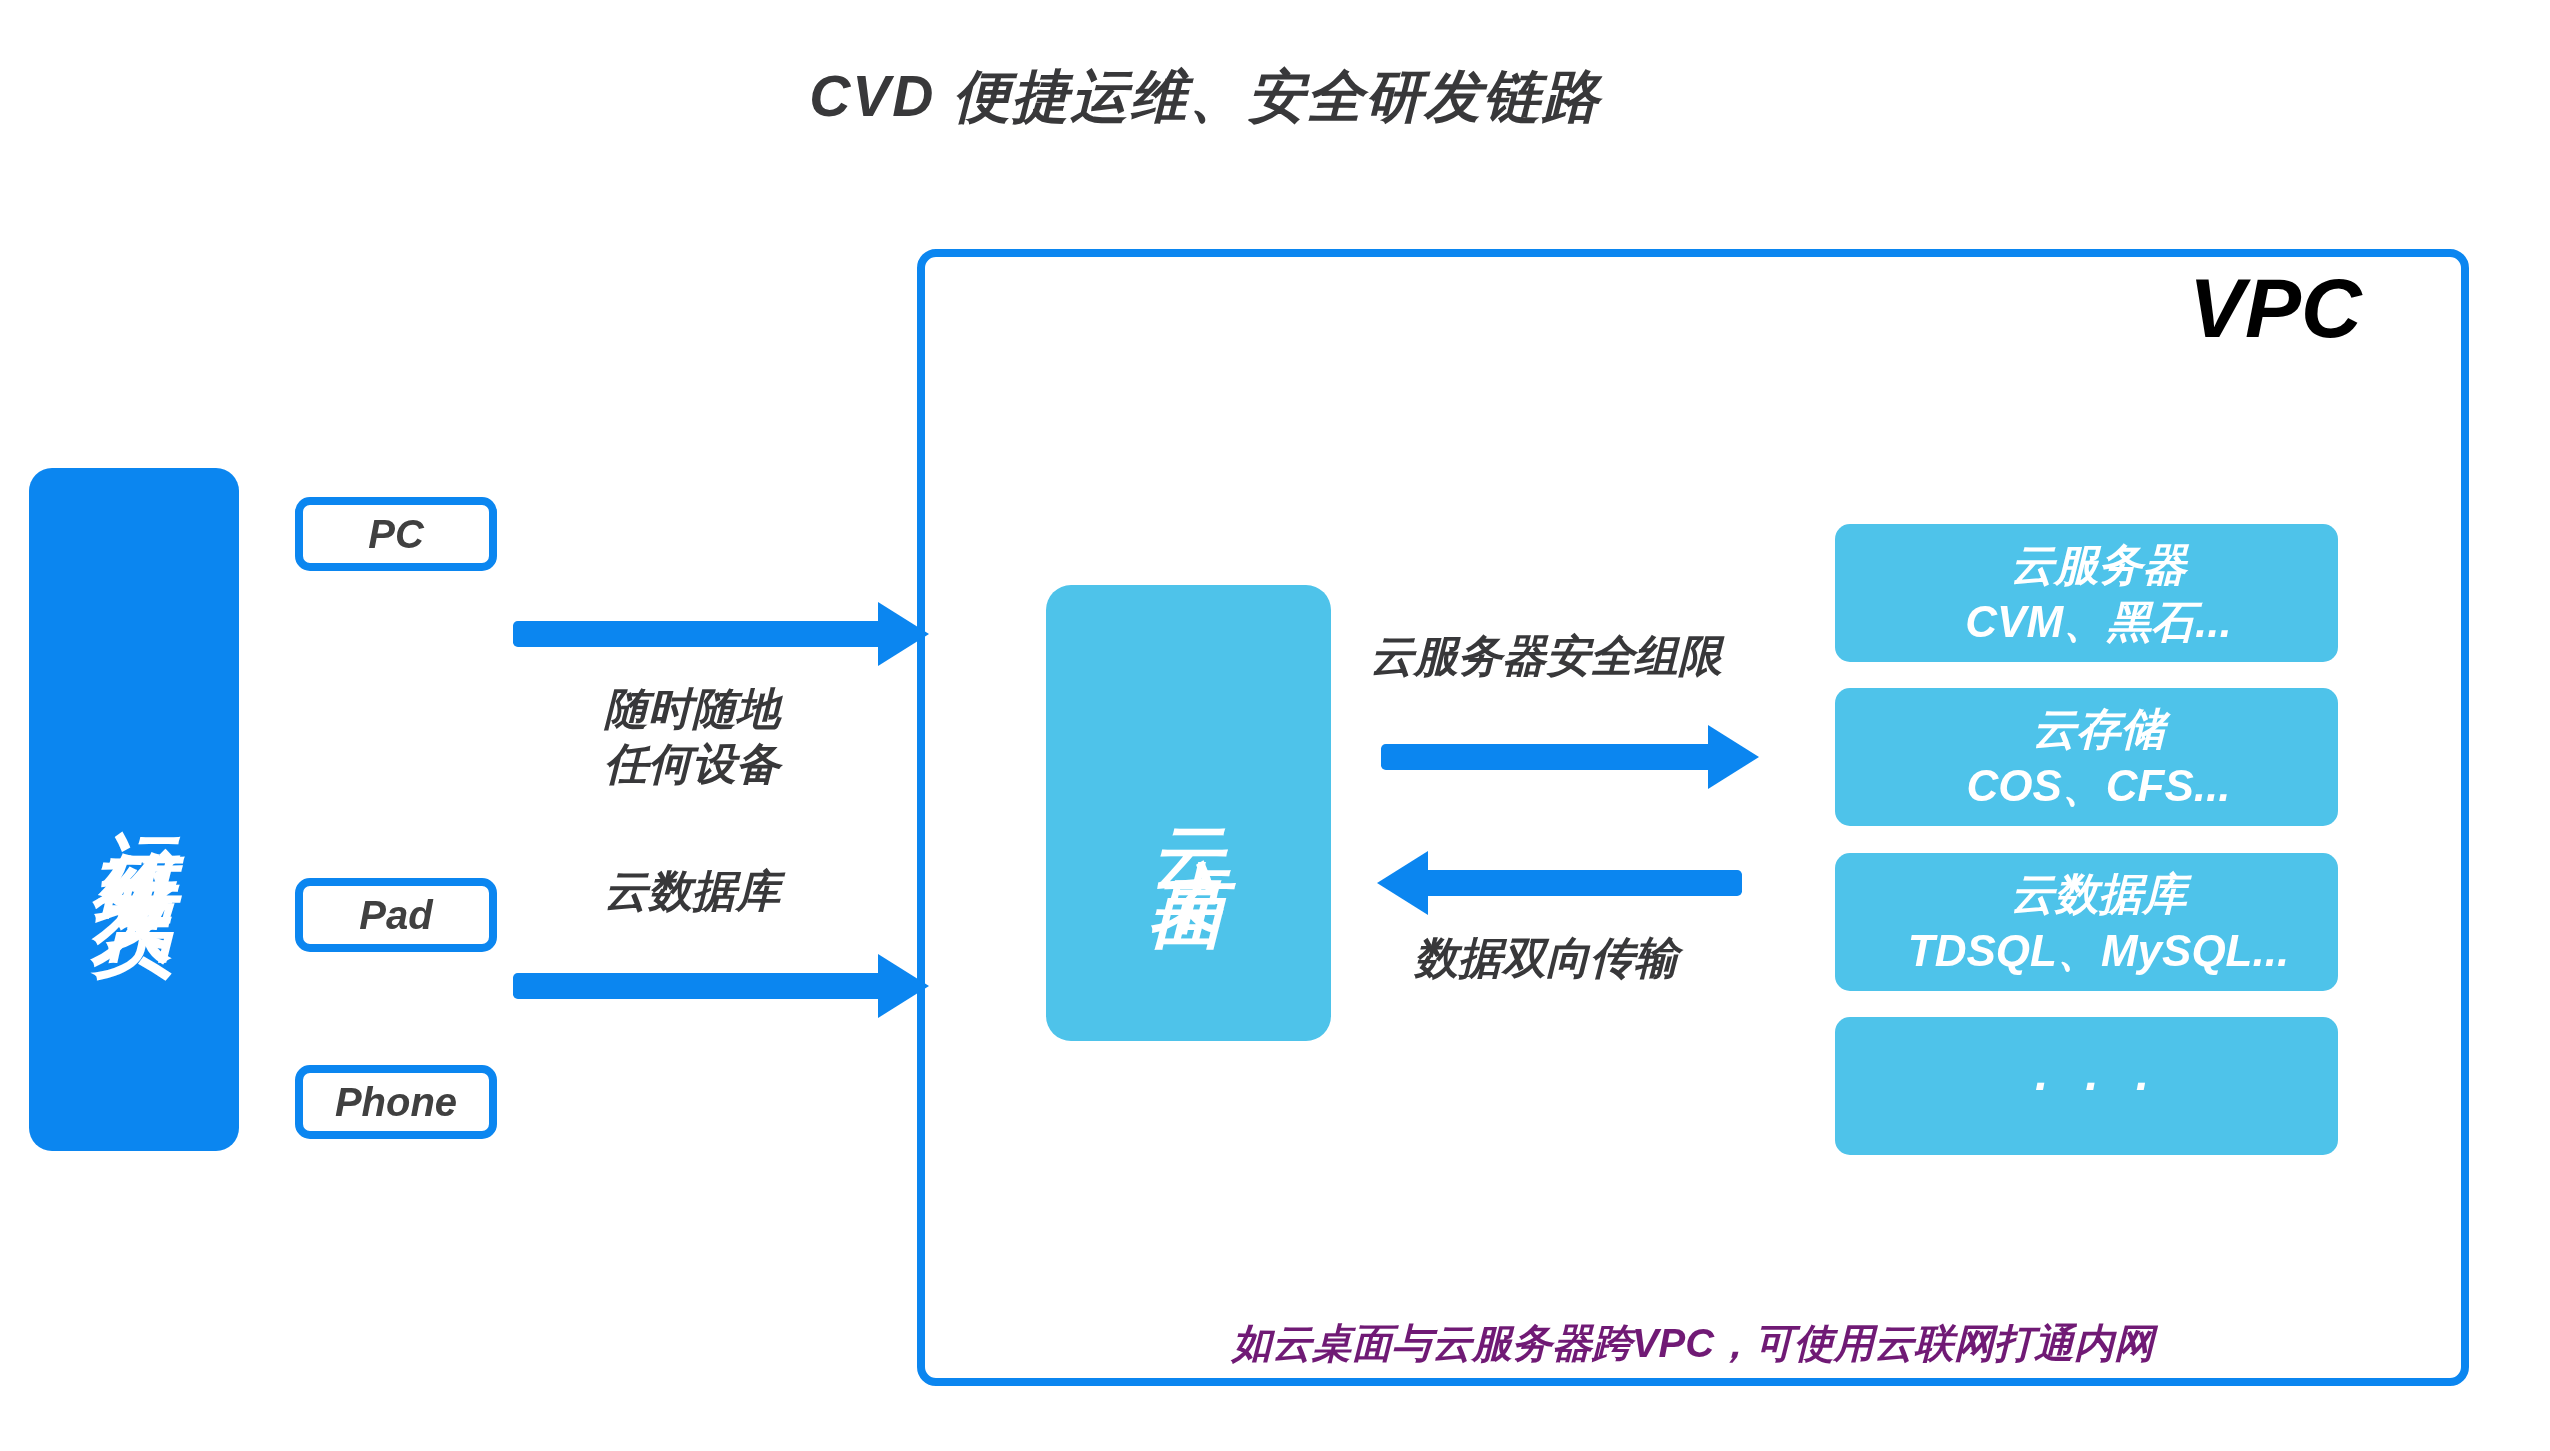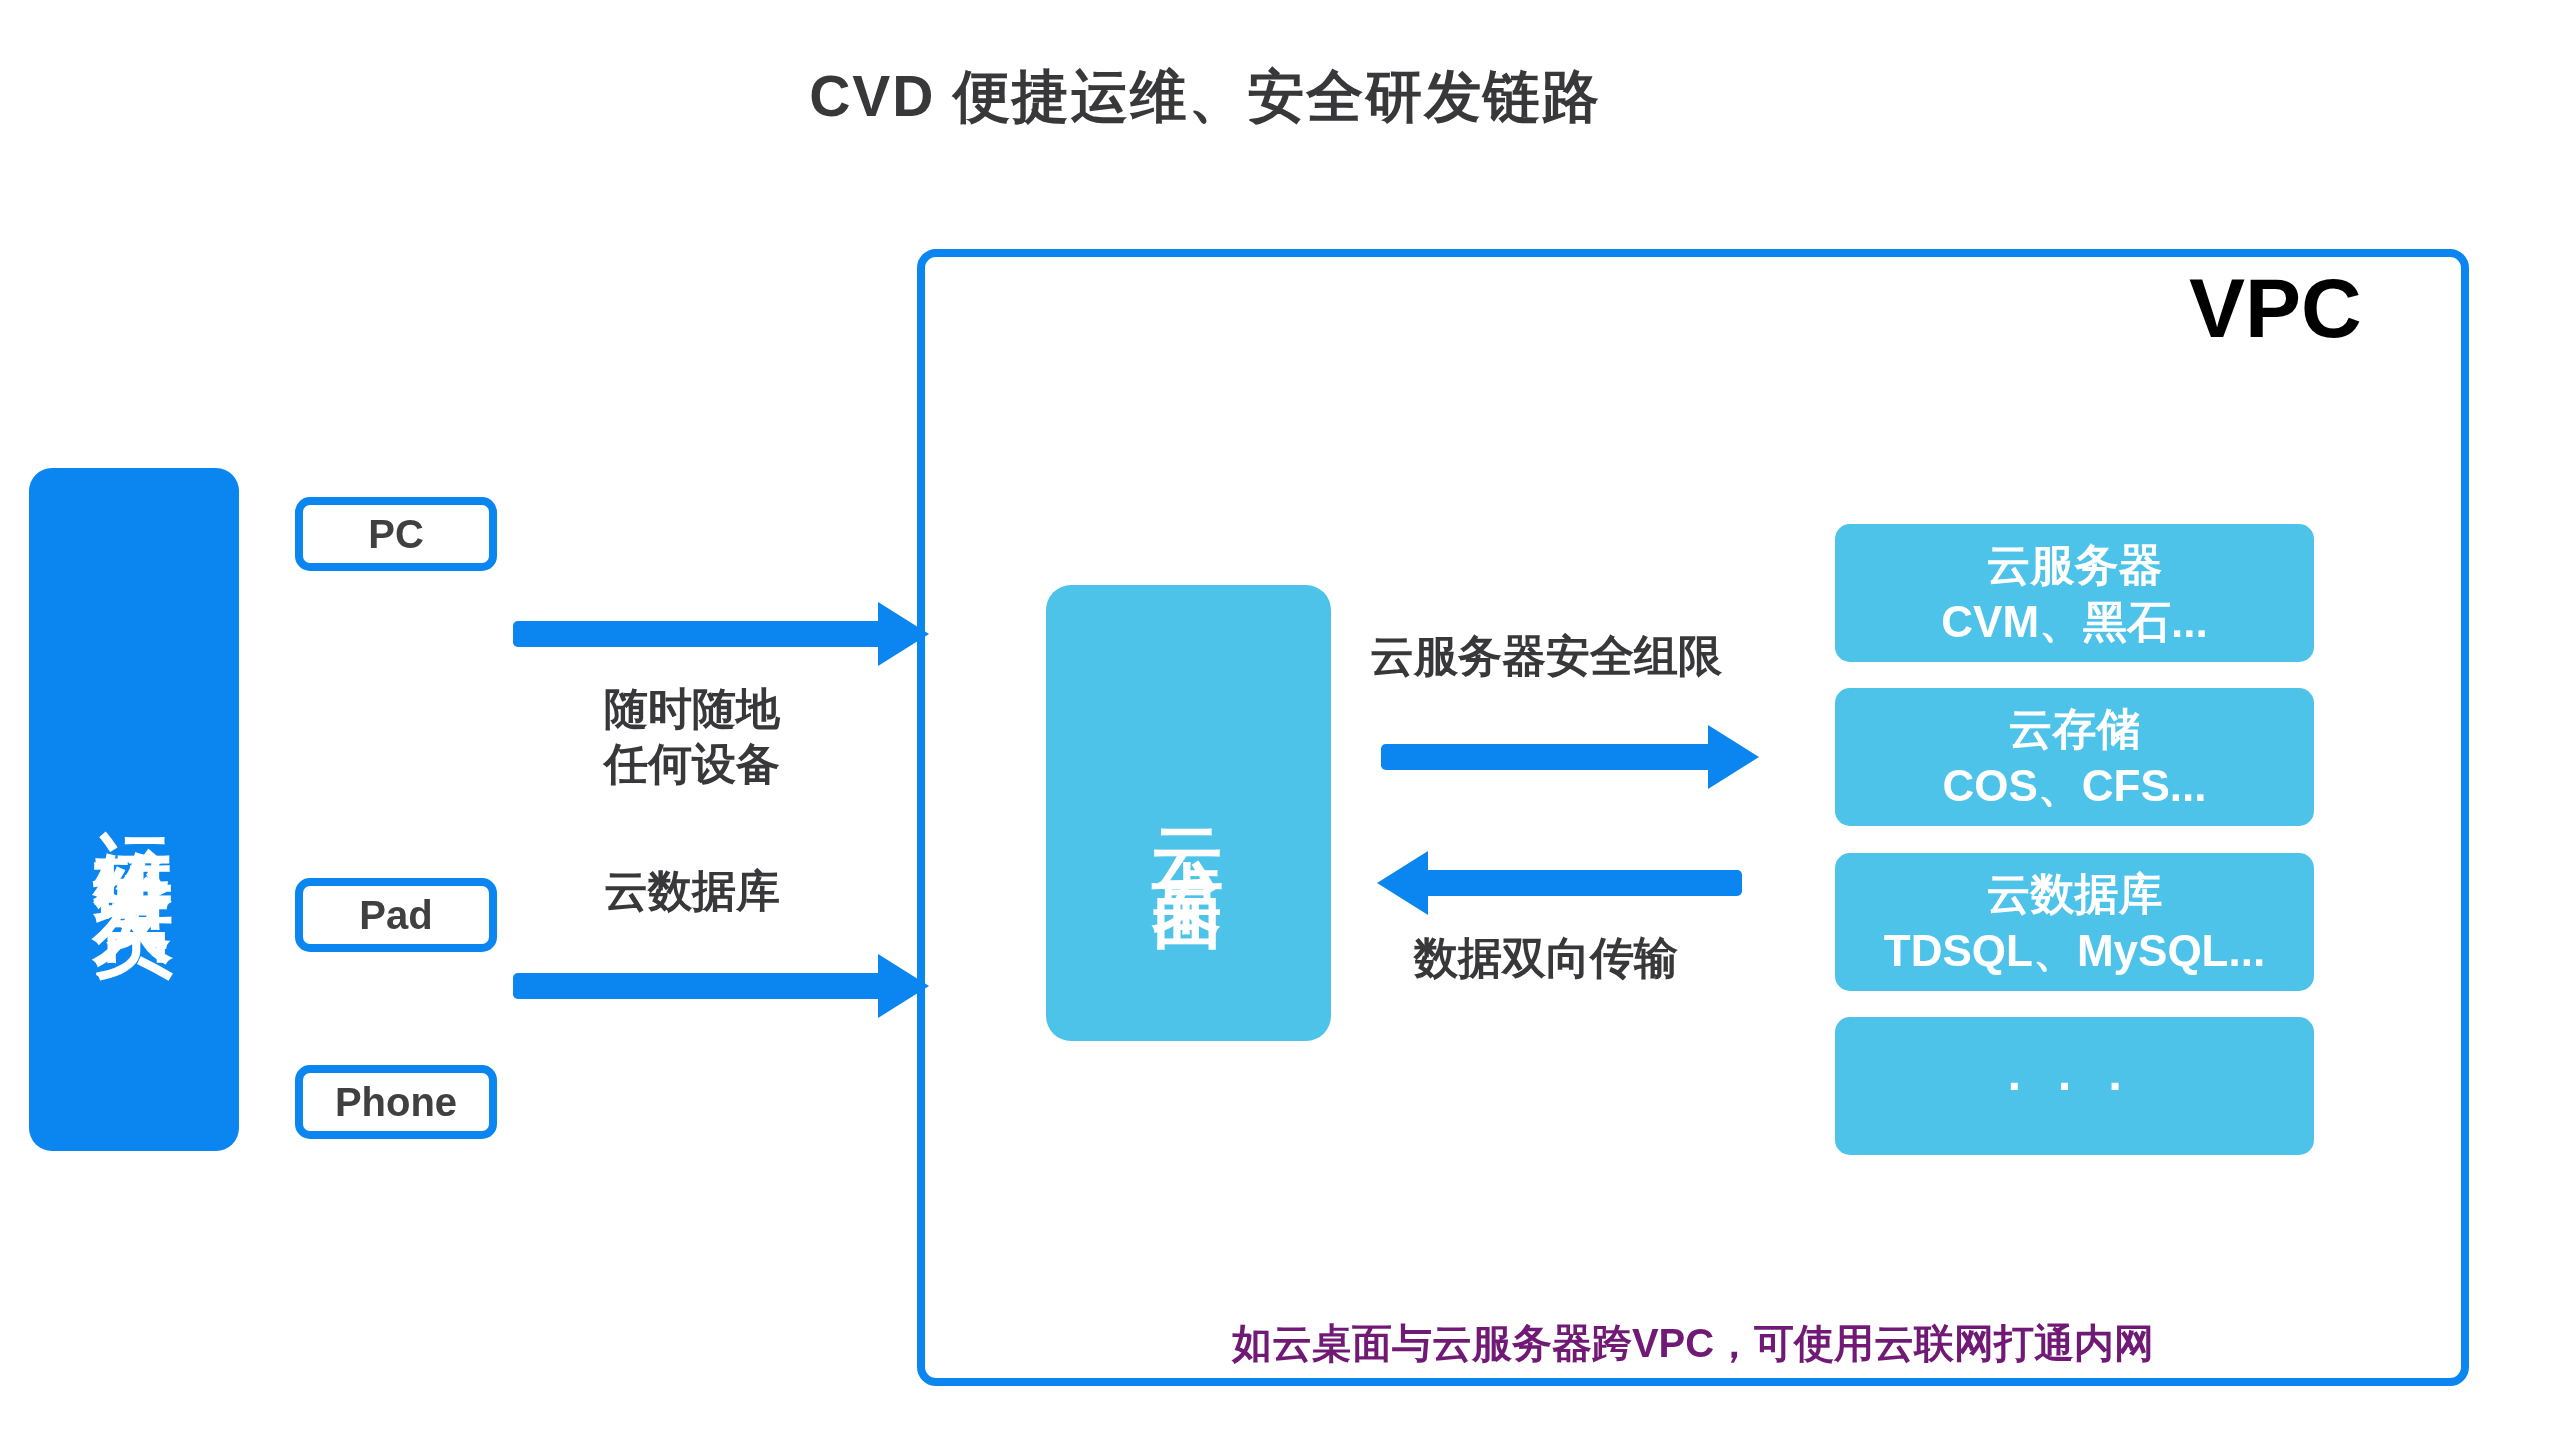--- a/index.html
+++ b/index.html
@@ -3,21 +3,21 @@
 <meta charset="utf-8">
 <style>
   html,body{margin:0;padding:0;background:#ffffff;}
   .canvas{
     position:relative;
     width:2550px;height:1451px;
     background:#ffffff;
     font-family:"Liberation Sans","DejaVu Sans",sans-serif;
     overflow:hidden;
   }
-  .abs{position:absolute;}
+  .abs{position:absolute;font-style:italic;}
 
   
   .title{
     left:0;top:59px;width:2410px;
     text-align:center;
     font-size:57px;font-weight:700;color:#38383A;
     letter-spacing:1.9px;
   }
   .edge-label{
     text-align:center;
@@ -74,21 +74,21 @@
     writing-mode:vertical-rl;text-orientation:upright;
     color:#ffffff;font-size:72px;font-weight:700;
     letter-spacing:25px;
   }
 
   
   .svc-box{
     left:1835px;width:479px;height:138px;
     background:#4EC3EA;border-radius:15px;
     display:flex;flex-direction:column;align-items:center;justify-content:center;
-    color:#ffffff;text-align:center;
+    color:#ffffff;text-align:center;padding-left:24px;
   }
   .svc-box .svc-title{font-size:44px;font-weight:700;line-height:57px;}
   .svc-box .svc-subtitle{font-size:44px;font-weight:700;line-height:57px;}
   .svc-dots .svc-title{font-size:49px;letter-spacing:34px;text-indent:17px;}
 
   
   .arrow{position:absolute;height:65px;}
   .arrow .shaft{
     position:absolute;top:50%;transform:translateY(-50%);
     height:26px;background:#0B86F0;border-radius:4.8px;

